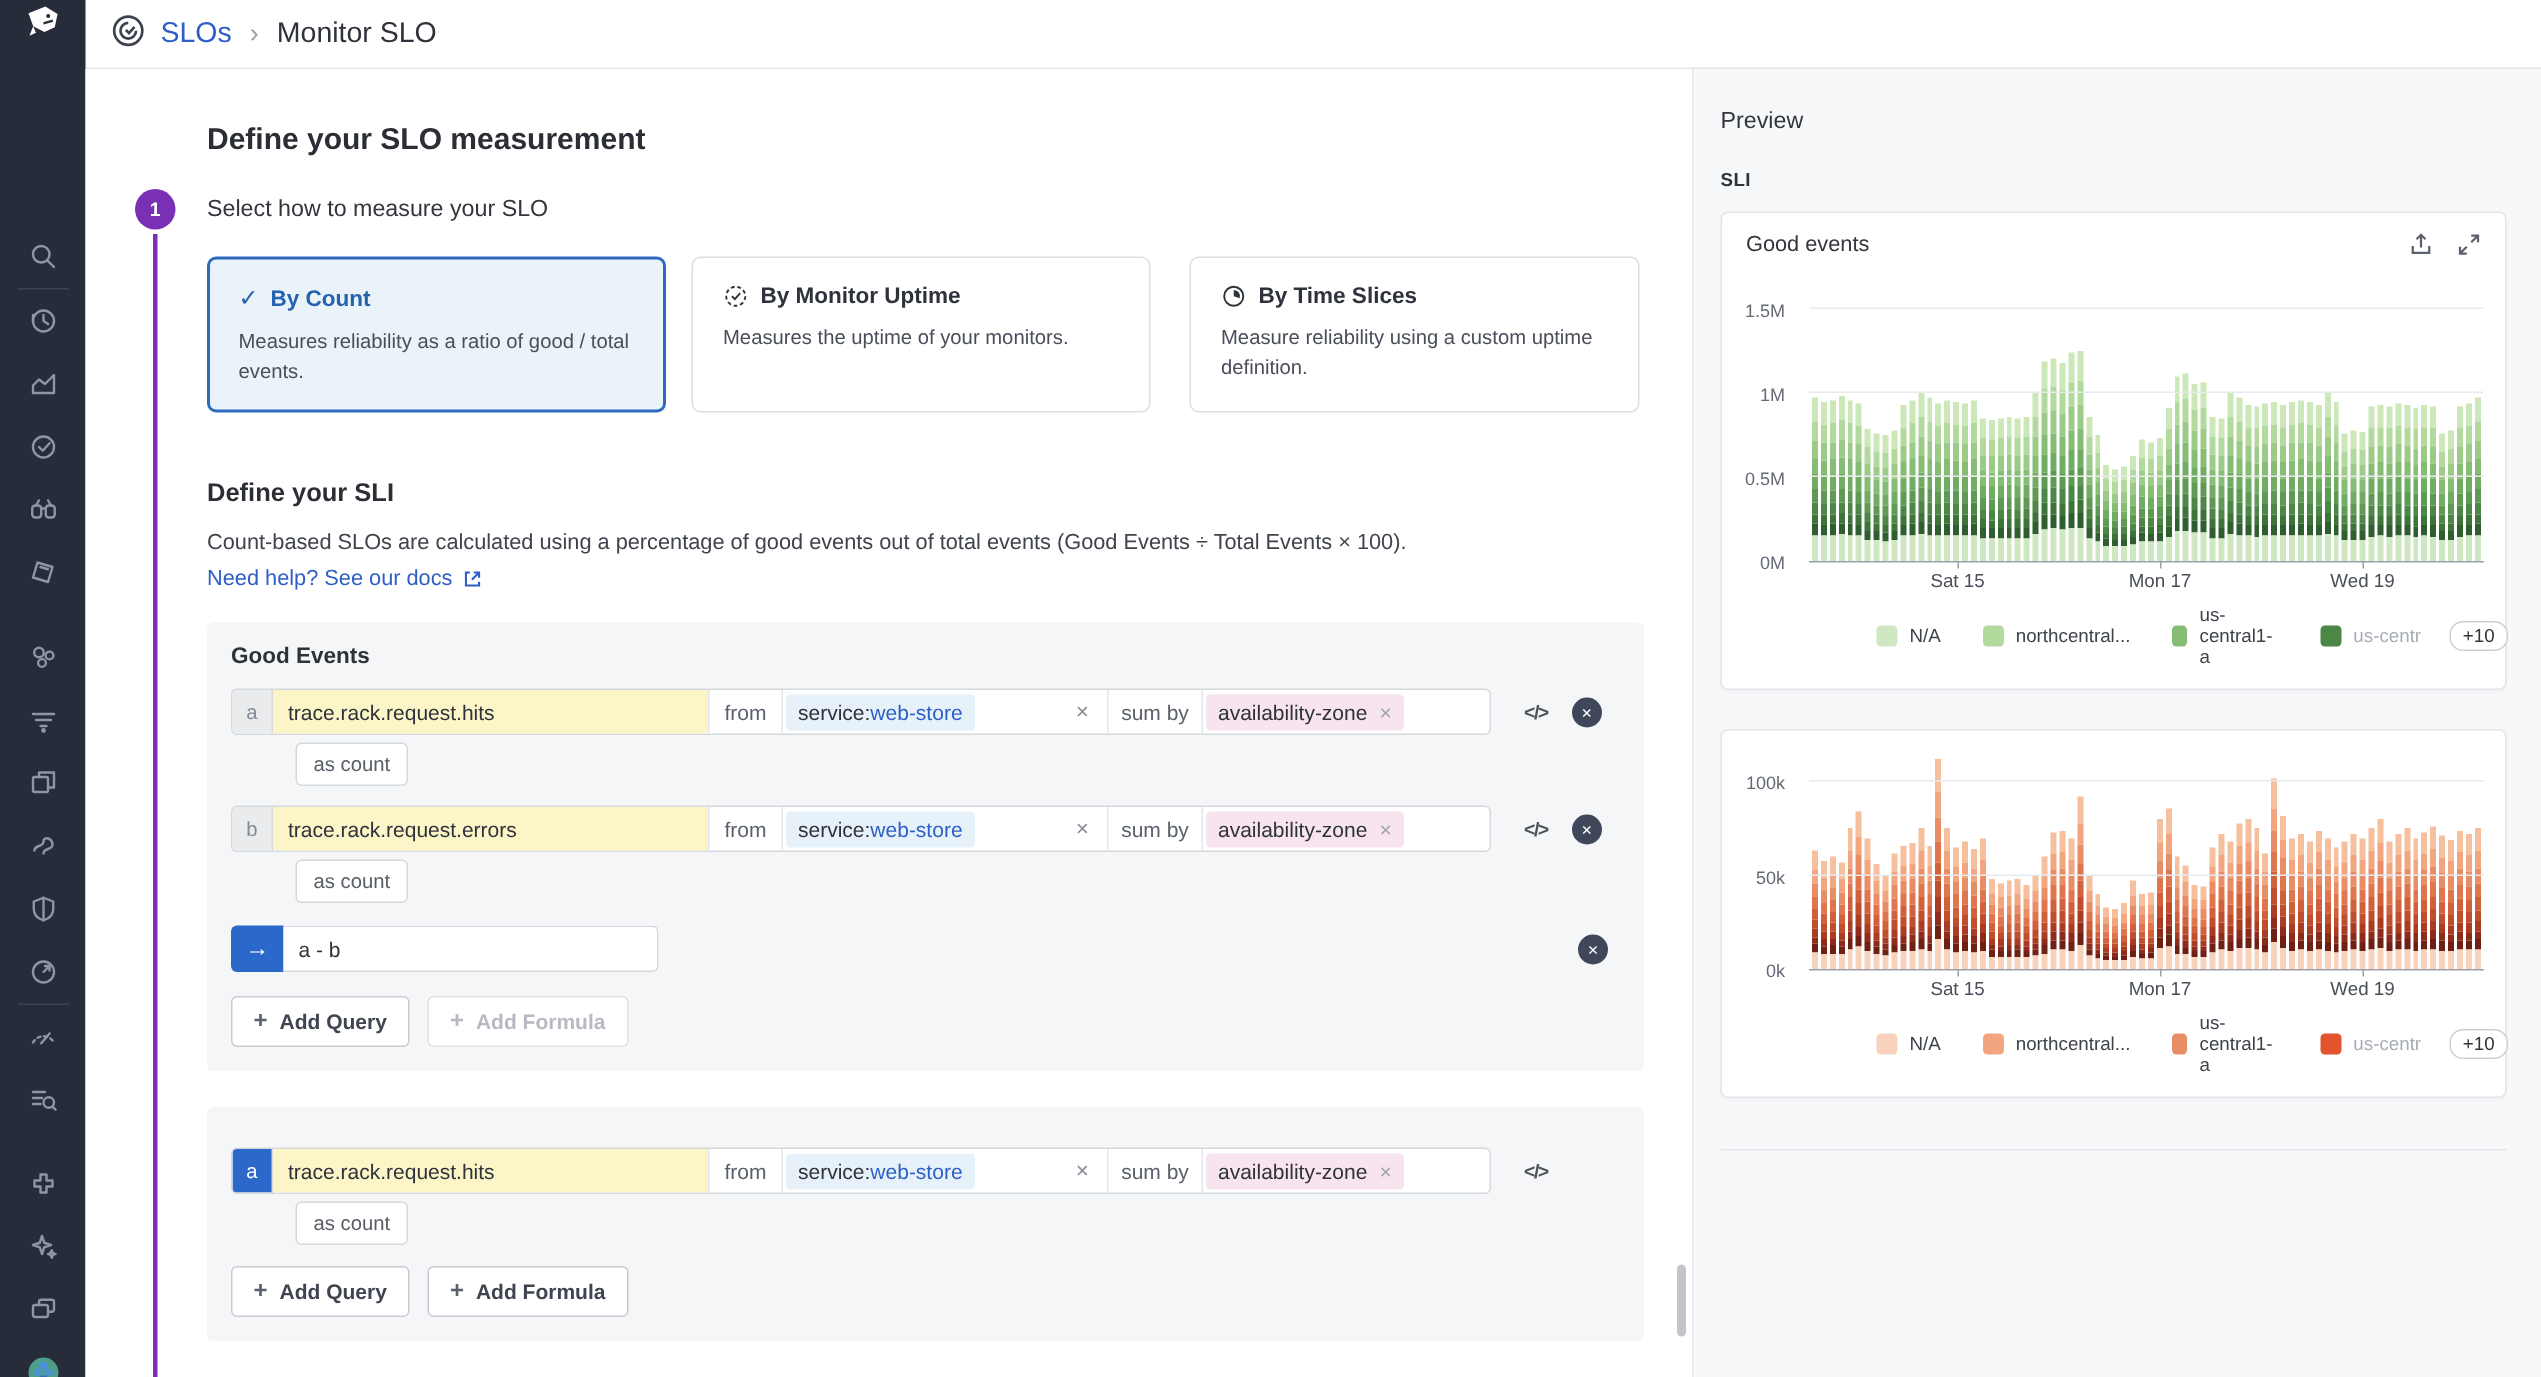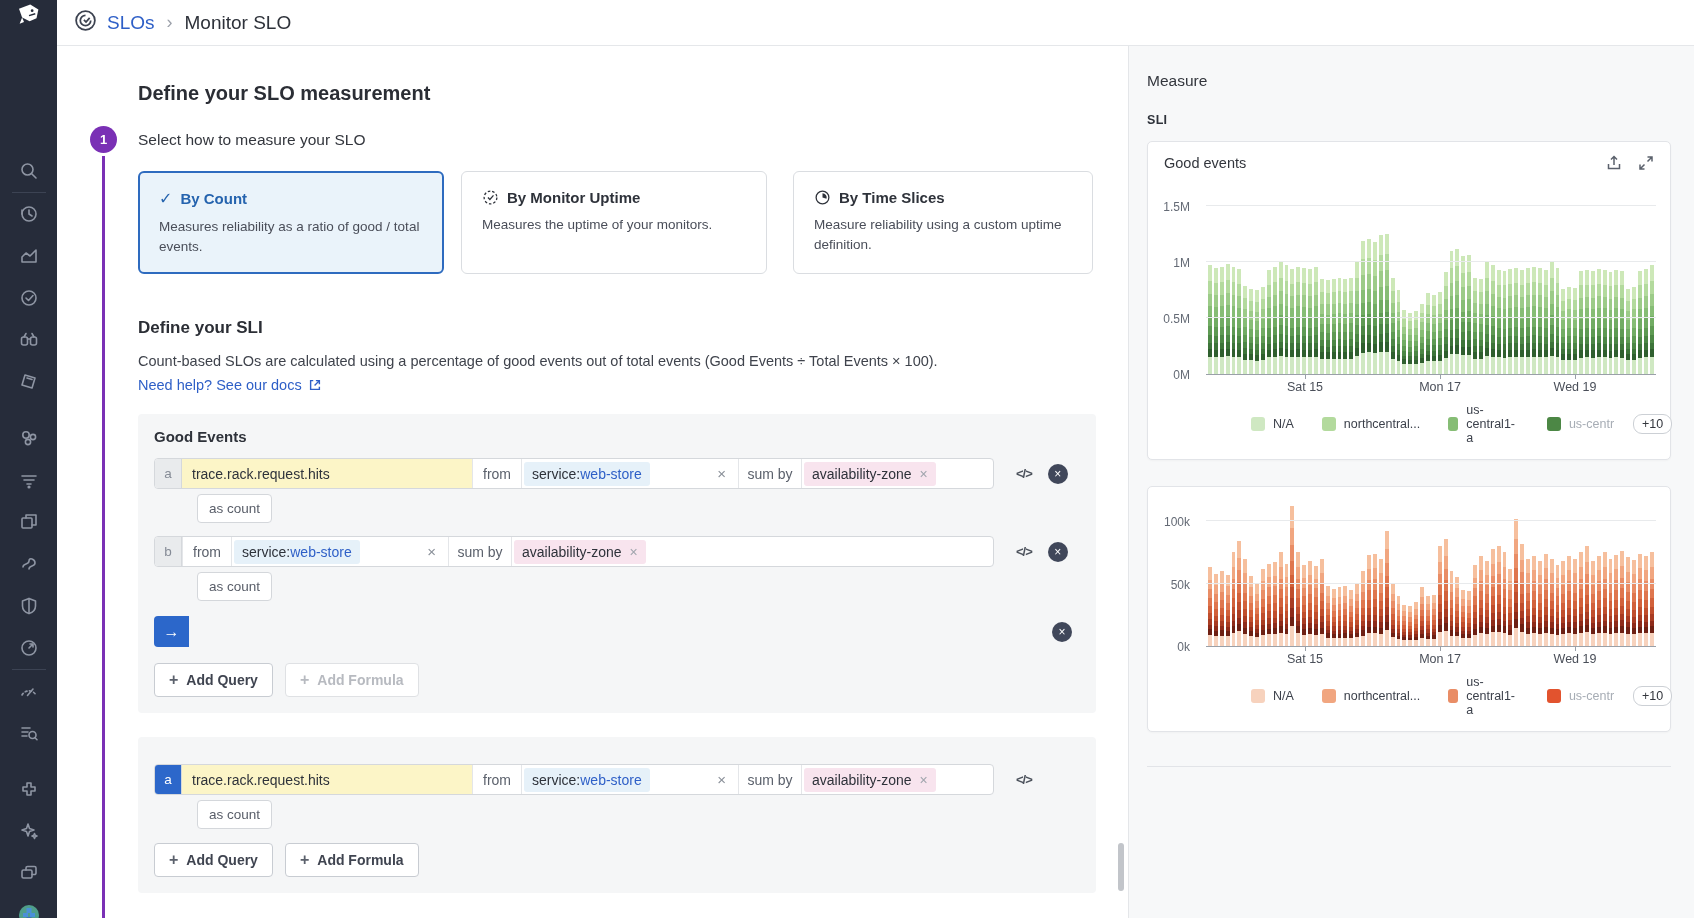--- a/index.html
+++ b/index.html
@@ -346,20 +346,21 @@
               </div>
             </div>
             <span class="qcode">&lt;/&gt;</span>
             <span class="qremove">×</span>
           </div>
           <div><span class="ascount">as count</span></div>
 
           <div class="qrow">
             <div class="qbar">
               <div class="qletter">b</div>
+              <div class="qmetric">trace.rack.request.errors</div>
               <div class="qfrom">from</div>
               <div class="qfilterseg">
                 <span class="qchip-blue"><span>service:</span><span class="v">web-store</span></span>
                 <span class="qx">×</span>
               </div>
               <div class="qsumby">sum by</div>
               <div class="qgroupseg">
                 <span class="qchip-pink">
                     <span>availability-zone</span>
                     <span class="x">×</span>
@@ -367,20 +368,21 @@
               </div>
             </div>
             <span class="qcode">&lt;/&gt;</span>
             <span class="qremove">×</span>
           </div>
           <div><span class="ascount">as count</span></div>
 
           <div class="frow">
             <div class="fbar">
               <div class="farrow">→</div>
+              <input class="finput" value="a - b" style="">
             </div>
             <span class="qremove" style="margin-left:auto">×</span>
           </div>
 
           <div class="btnrow">
             <button class="btn">
                 <span class="pl">+</span>
                 <span>Add Query</span>
               </button>
             <button class="btn disabled">
@@ -423,21 +425,21 @@
                 <span class="pl">+</span>
                 <span>Add Formula</span>
               </button>
           </div>
         </section>
       </div>
       <div class="scrollthumb"></div>
     </main>
 
     <aside class="preview">
-      <div class="pv-h">Measure</div>
+      <div class="pv-h">Preview</div>
       <div class="pv-sli">SLI</div>
 
       <div class="pcard">
         <div class="pc-head">
           <span class="pc-title">Good events</span>
           <span class="pc-icons">
             <svg width="16" height="16" viewBox="0 0 16 16">
                 <path d="M8 10 V2 M5 4.5 L8 1.5 L11 4.5"></path>
                 <path d="M2.5 9 V13.5 H13.5 V9"></path>
               </svg>

